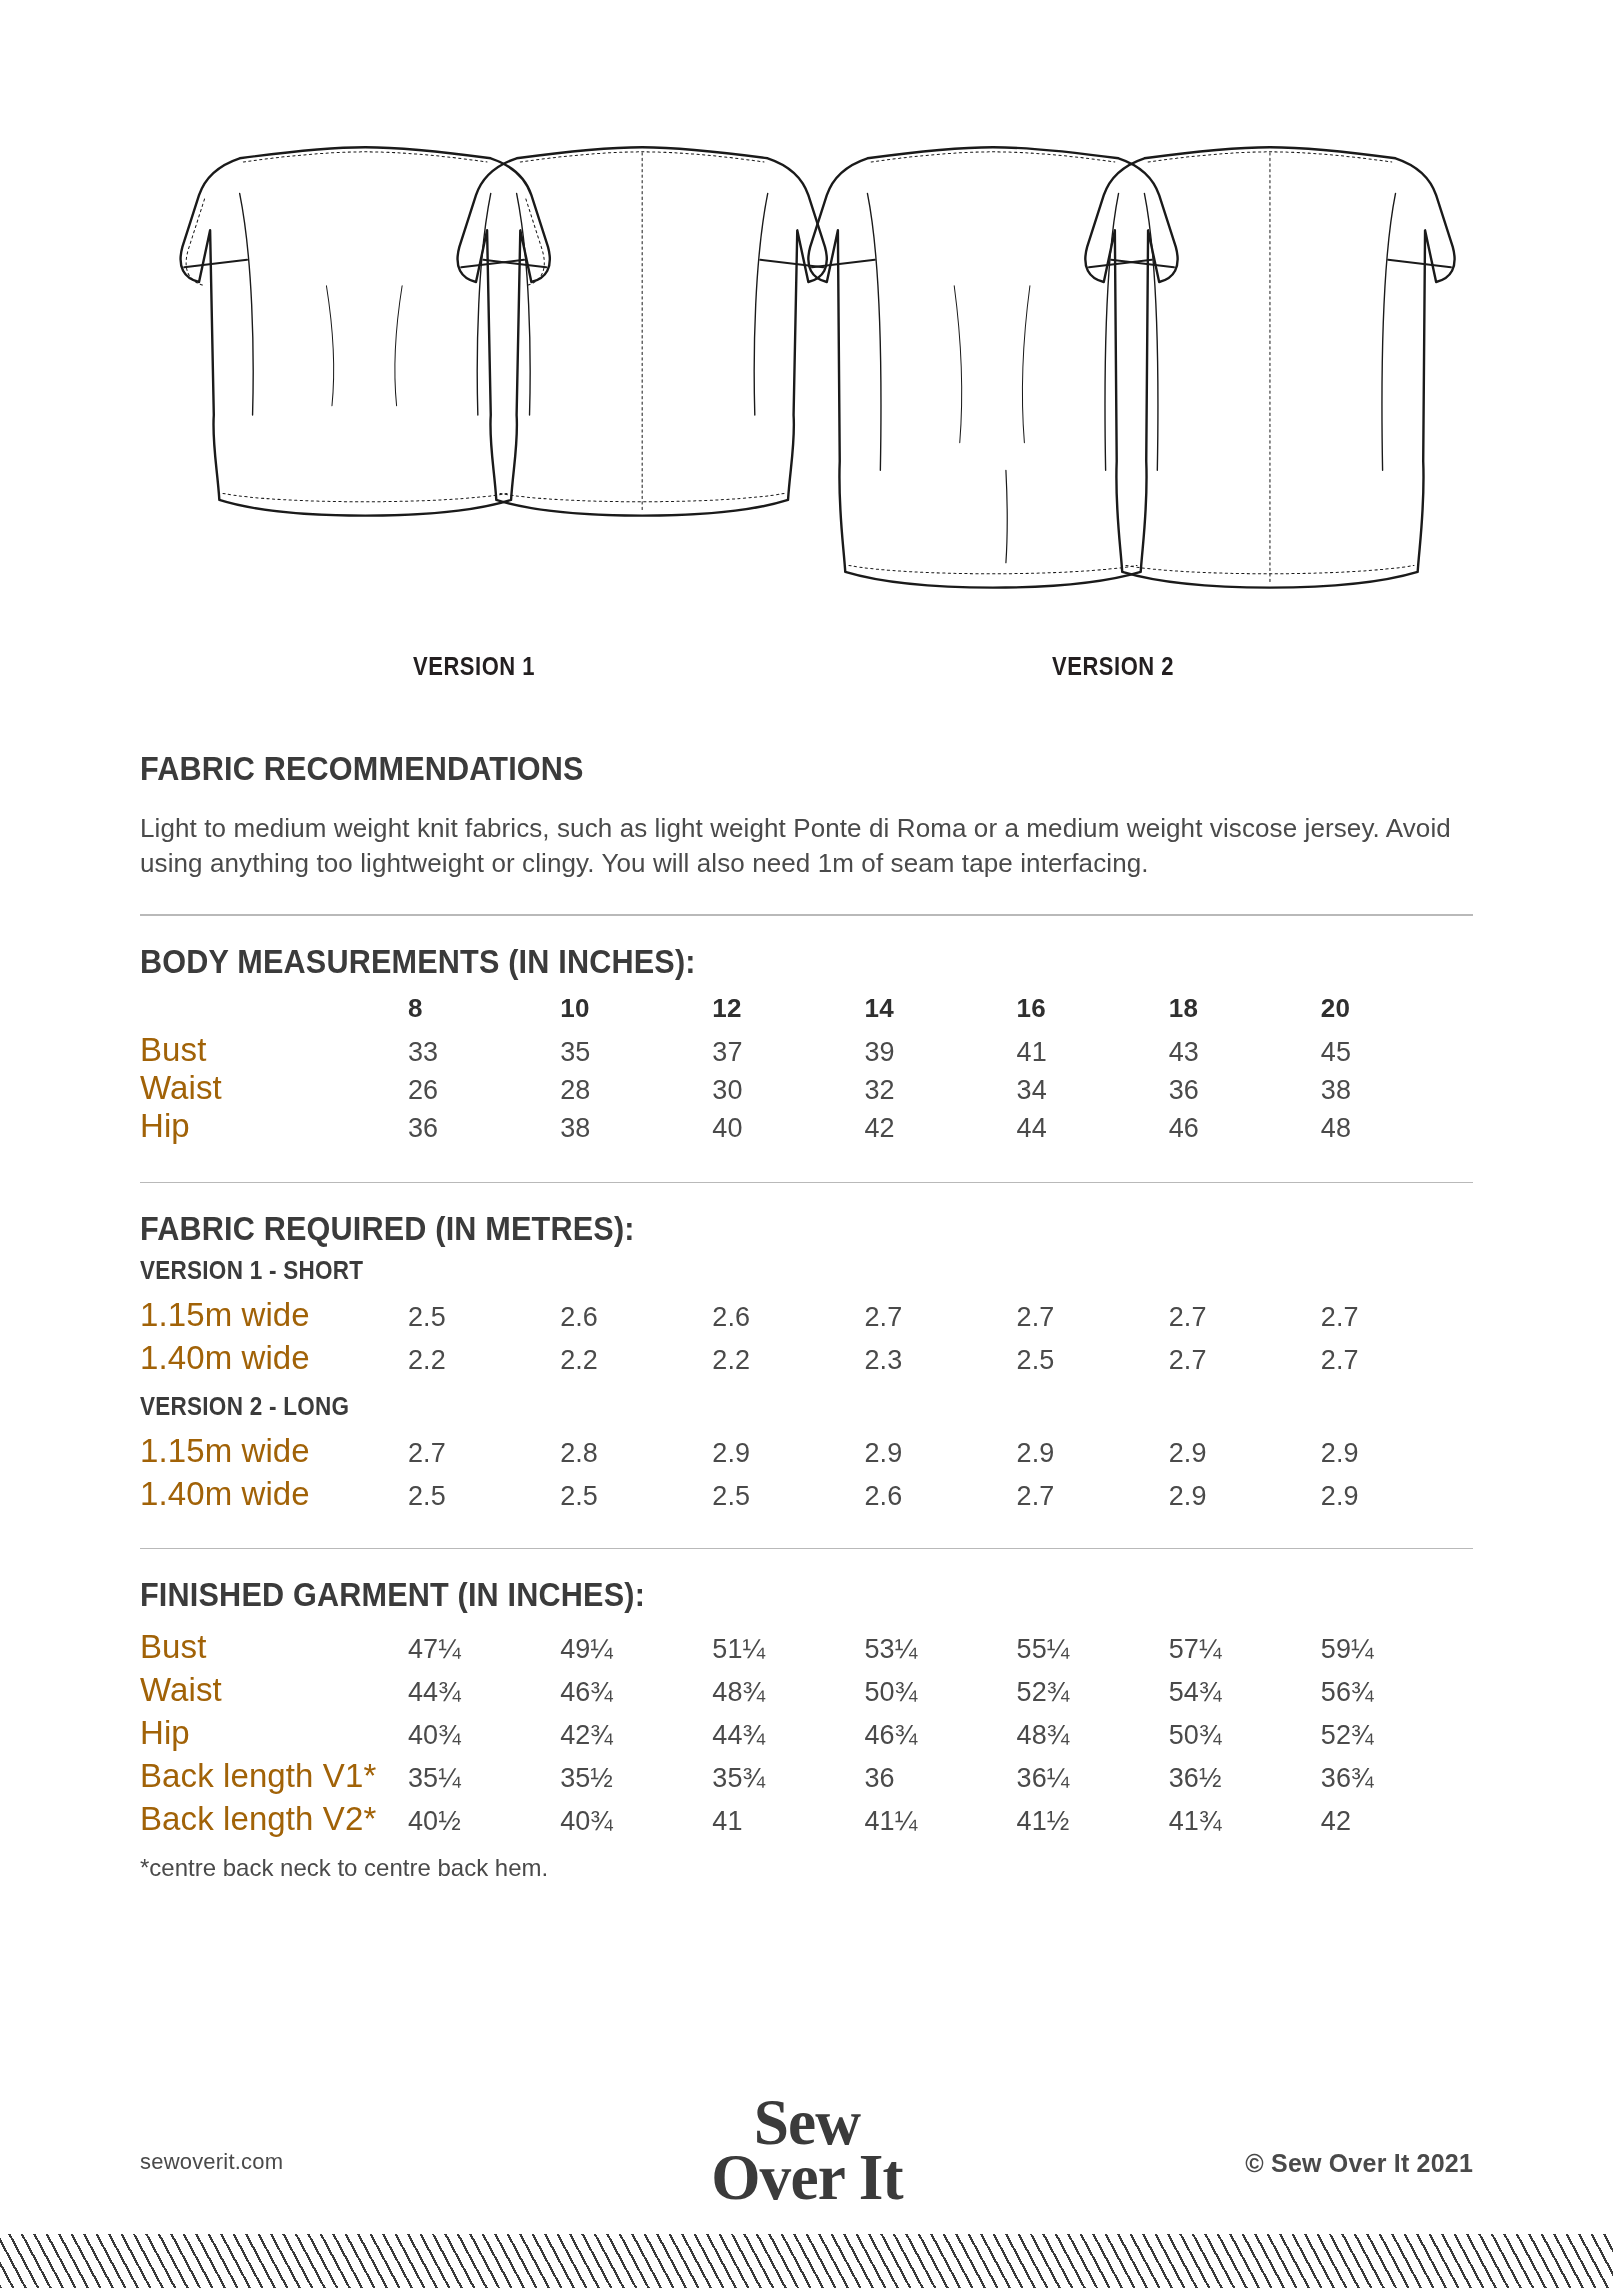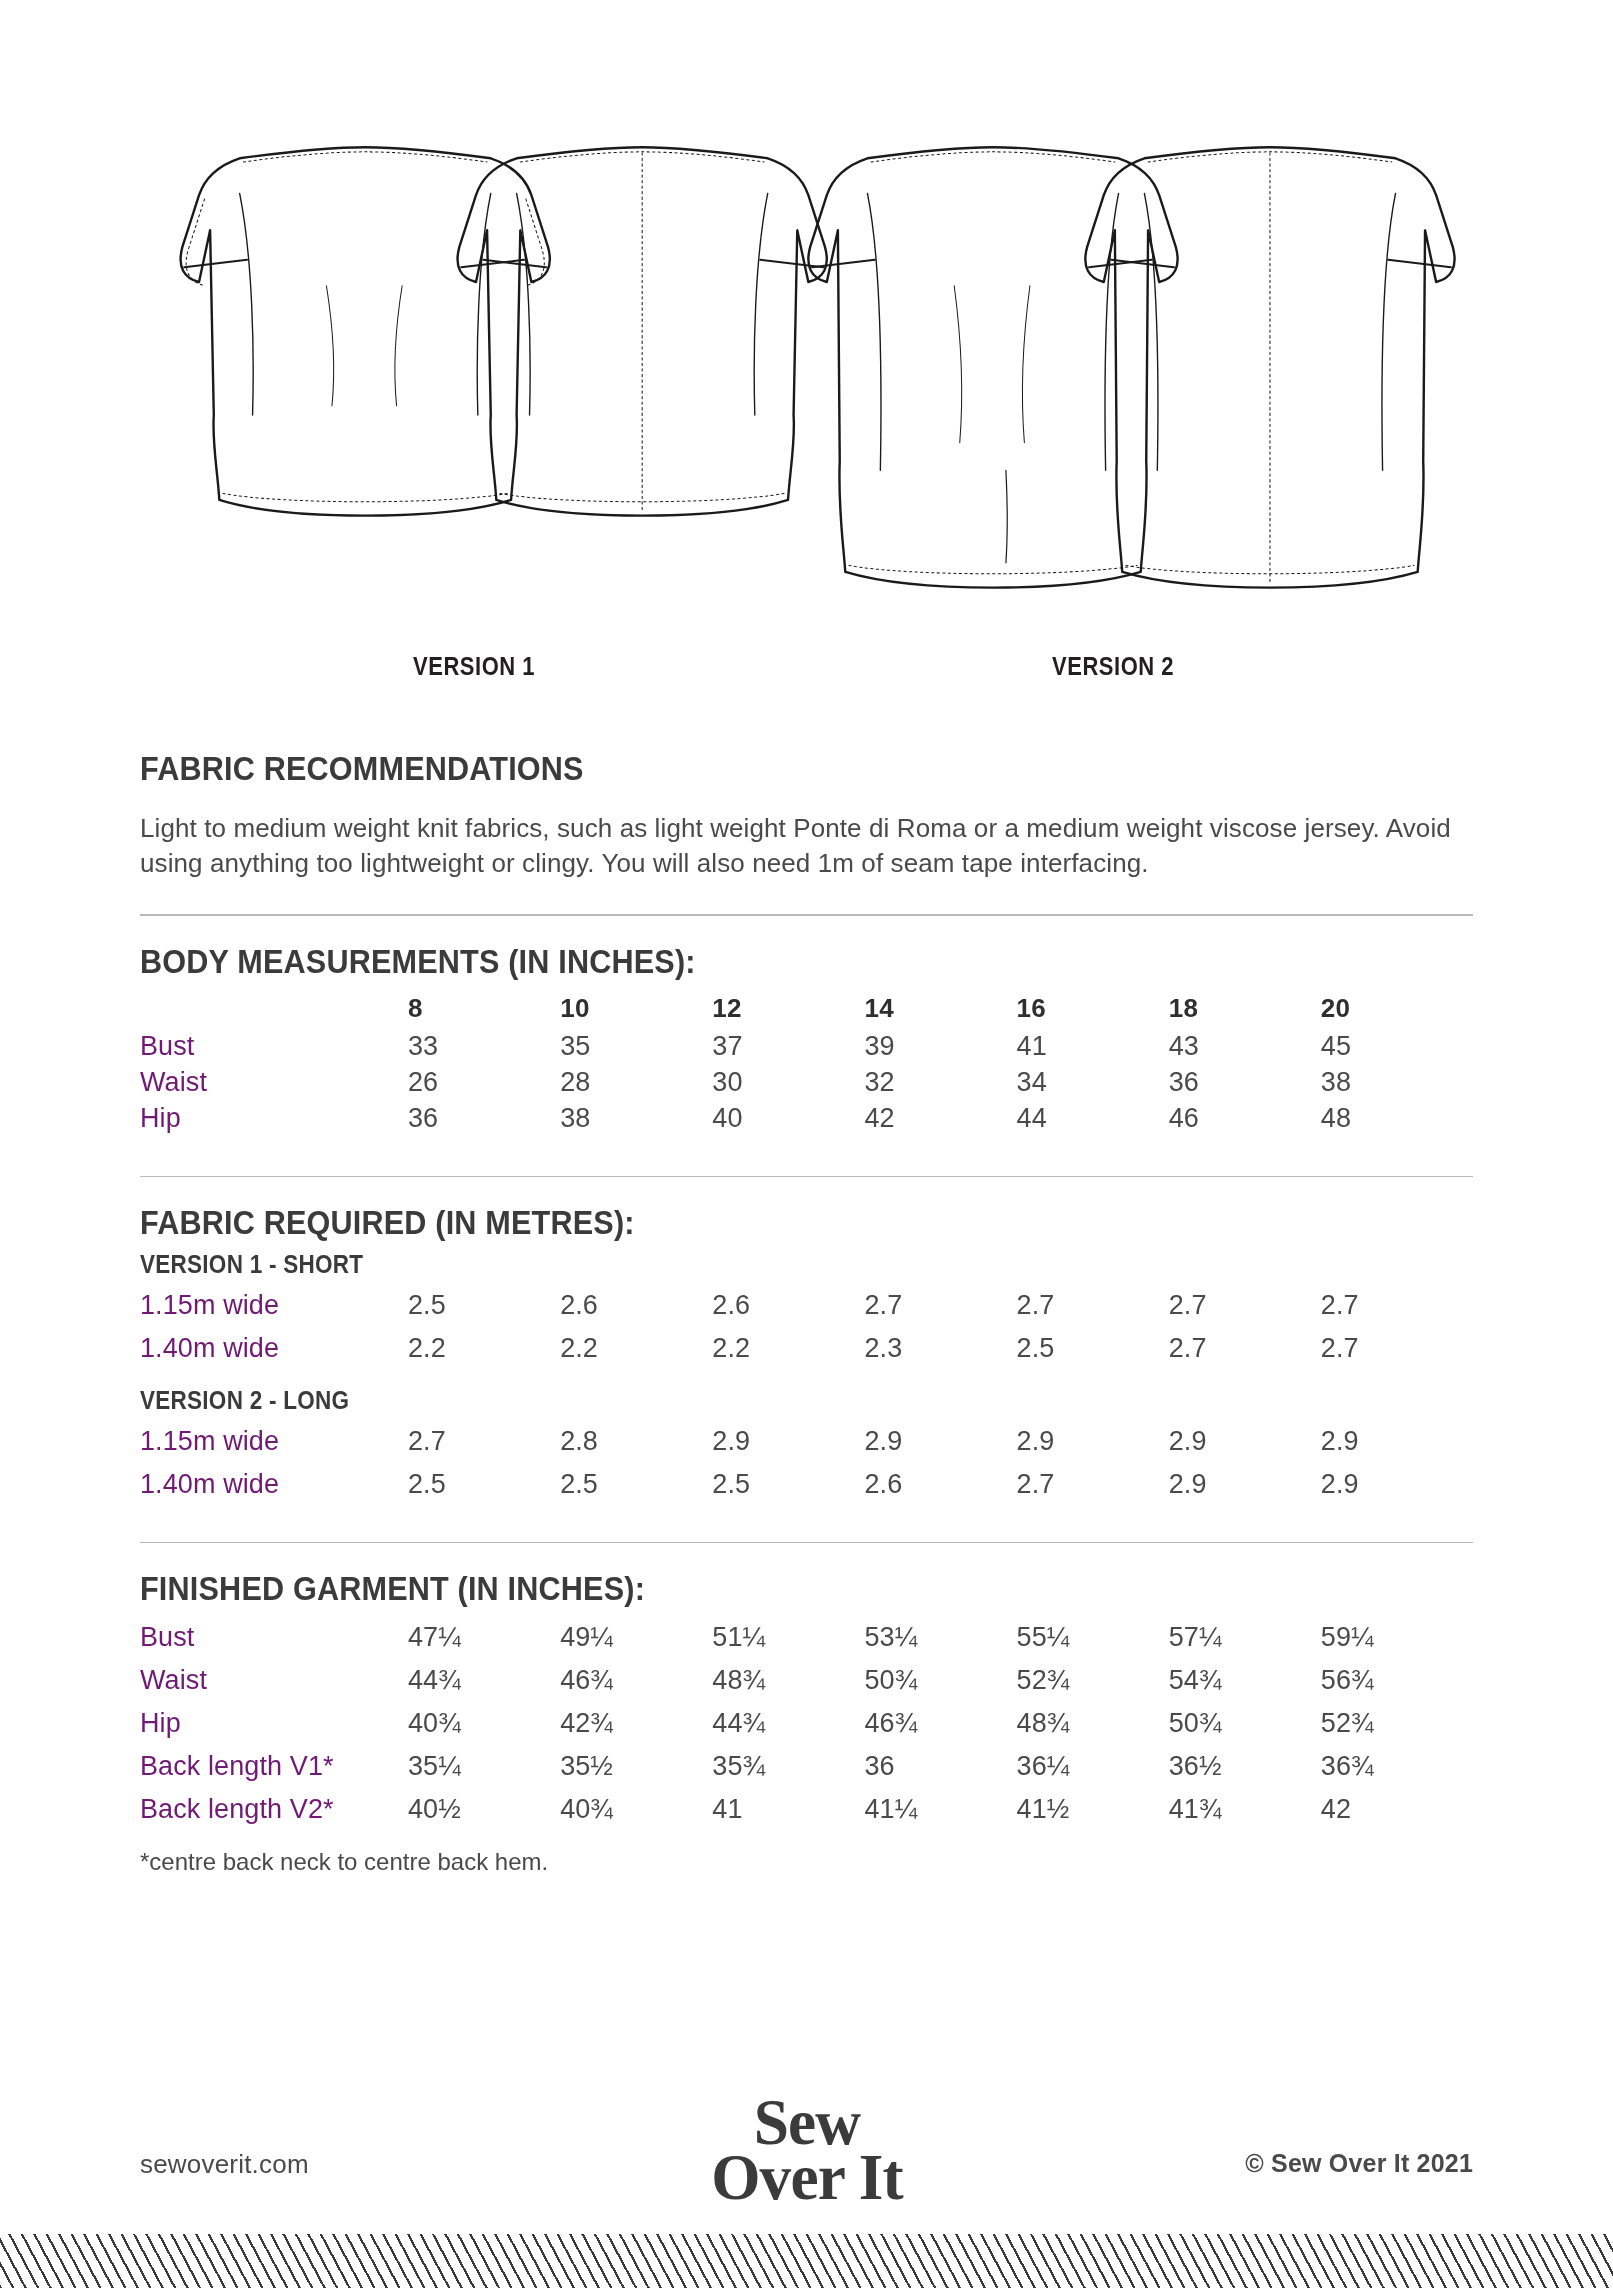--- a/index.html
+++ b/index.html
@@ -45,36 +45,36 @@
 
   
   table.mt { border-collapse:collapse; width:100%; table-layout:fixed; }
   table.mt td, table.mt th { text-align:left; vertical-align:baseline; padding:0; }
   table.mt col.lbl { width:268px; }
   table.mt col.num { width:auto; }
   .hdr-num {
     font-size:26px; font-weight:700; color:#2f2f2f; letter-spacing:0.3px;
   }
   .rowlabel {
-    font-size:27px; font-weight:300; color:#701a75; letter-spacing:0.1px; white-space:nowrap;
+    font-size:33px; font-weight:300; color:#a16207; letter-spacing:0.1px; white-space:nowrap;
   }
   .val {
     font-size:27px; font-weight:300; color:#4a4a4a; letter-spacing:0.1px; white-space:nowrap;
   }
   tr.r td { height:36px; }
   tr.rh td { height:38px; }
   tr.rf td { height:43px; }
 
   .note { font-size:24px; font-weight:300; color:#4a4a4a; }
 
   
   .footer { position:absolute; left:0; top:2114px; width:1613px; height:102px; }
   .foot-url {
     position:absolute; left:140px; top:35px;
-    font-size:26px; font-weight:300; color:#4a4a4a; letter-spacing:0.2px;
+    font-size:22px; font-weight:300; color:#4a4a4a; letter-spacing:0.2px;
   }
   .foot-copy {
     position:absolute; right:140px; top:35px;
     font-size:25px; font-weight:700; color:#4a4a4a; letter-spacing:0.2px;
   }
   .logo {
     position:absolute; left:50%; top:-20px; transform:translateX(-50%);
     text-align:center; font-family:"Liberation Serif", serif; color:#3b3b3b;
     line-height:.84;
   }

